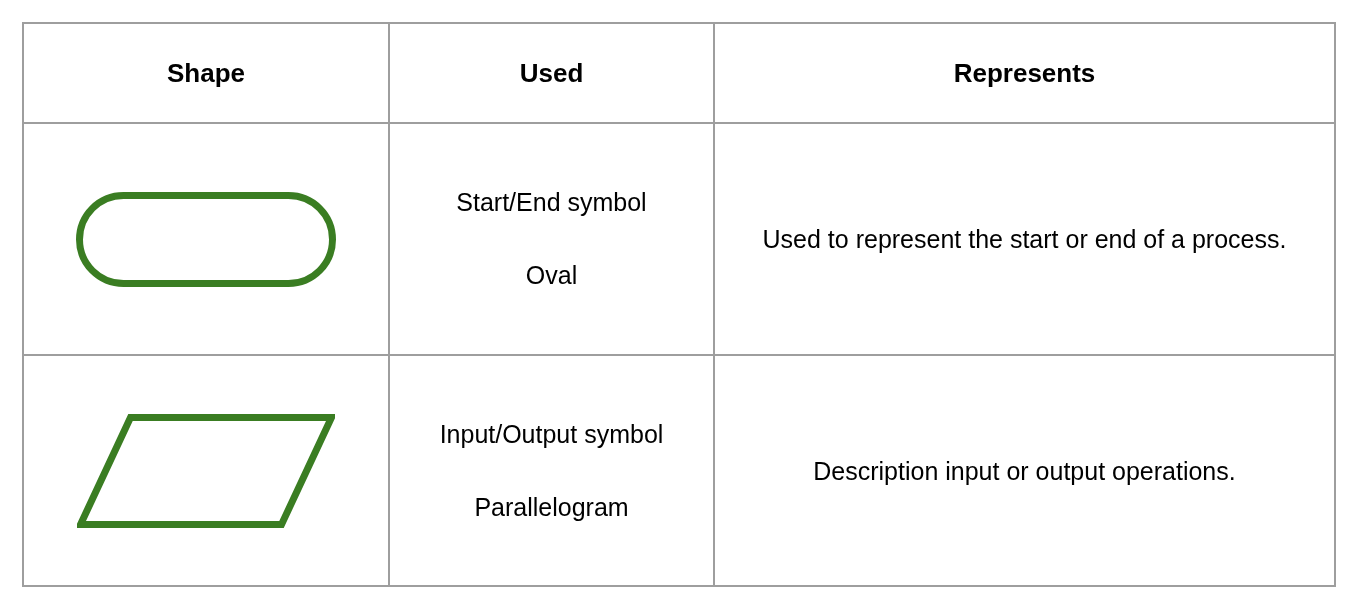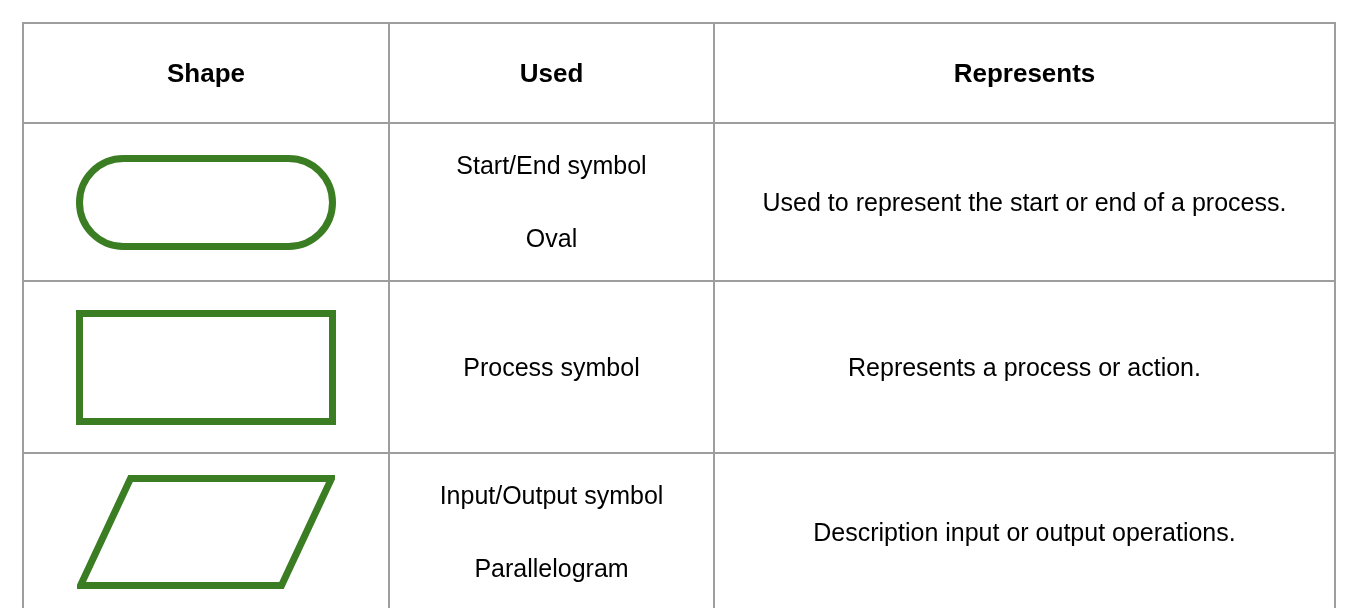--- a/index.html
+++ b/index.html
@@ -119,33 +119,20 @@
         <td>
           <div class="name-cell-inner">
             <span>Start/End symbol</span>
             <span>Oval</span>
           </div>
         </td>
         <td>
           <div class="desc-cell-inner">Used to represent the start or end of a process.</div>
         </td>
       </tr>
-      <tr class="row-2">
-        <td>
-          <span class="shape-box shape-rect"></span>
-        </td>
-        <td>
-          <div class="name-cell-inner">
-            <span>Process symbol</span>
-          </div>
-        </td>
-        <td>
-          <div class="desc-cell-inner">Represents a process or action.</div>
-        </td>
-      </tr>
       <tr class="row-3">
         <td>
           <svg class="shape-parallelogram-svg" viewBox="0 0 258 114" aria-hidden="true">
             <polygon points="53.5,3.5 254.5,3.5 204.5,110.5 3.5,110.5"></polygon>
           </svg>
         </td>
         <td>
           <div class="name-cell-inner">
             <span>Input/Output symbol</span>
             <span>Parallelogram</span>

